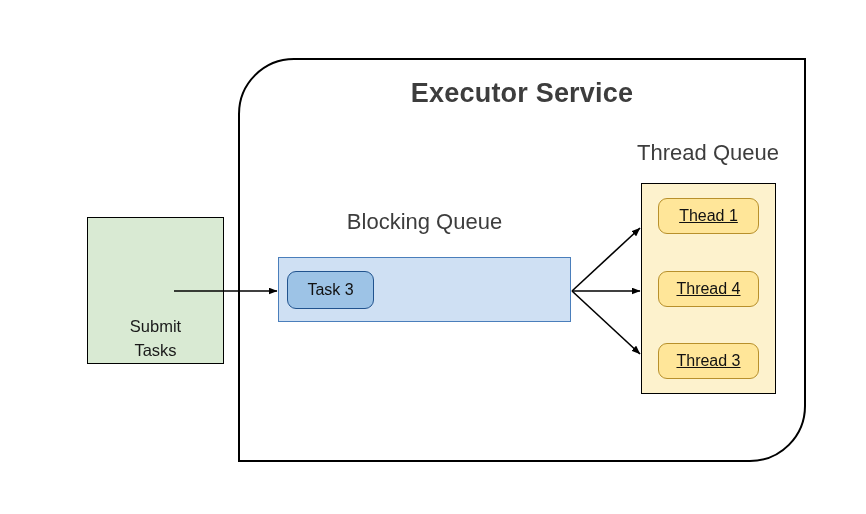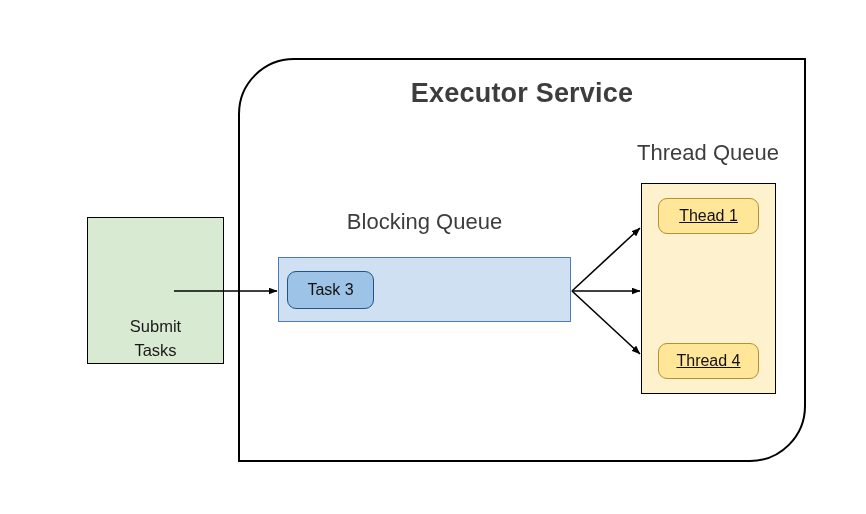--- a/index.html
+++ b/index.html
@@ -174,20 +174,23 @@
     </div>
   </div>
 
   <div class="pool-title">Thread Queue</div>
   <div class="pool-box">
     <div class="thread-chip">
       <span>Thead 1</span>
     </div>
     <div class="thread-chip">
       <span>Thread 4</span>
+    </div>
+    <div class="thread-chip">
+      <span>Thread 3</span>
     </div>
   </div>
 
   <svg id="arrow-layer" viewBox="0 0 866 514">
     <defs>
       <marker id="arrowhead" markerWidth="9" markerHeight="7" refX="8.5" refY="3.5" orient="auto" markerUnits="userSpaceOnUse">
         <path d="M0,0 L9,3.5 L0,7 z" fill="#000000"></path>
       </marker>
     </defs>
     <line x1="174" y1="291" x2="277" y2="291" stroke="#000000" stroke-width="1.6" marker-end="url(#arrowhead)"></line>

